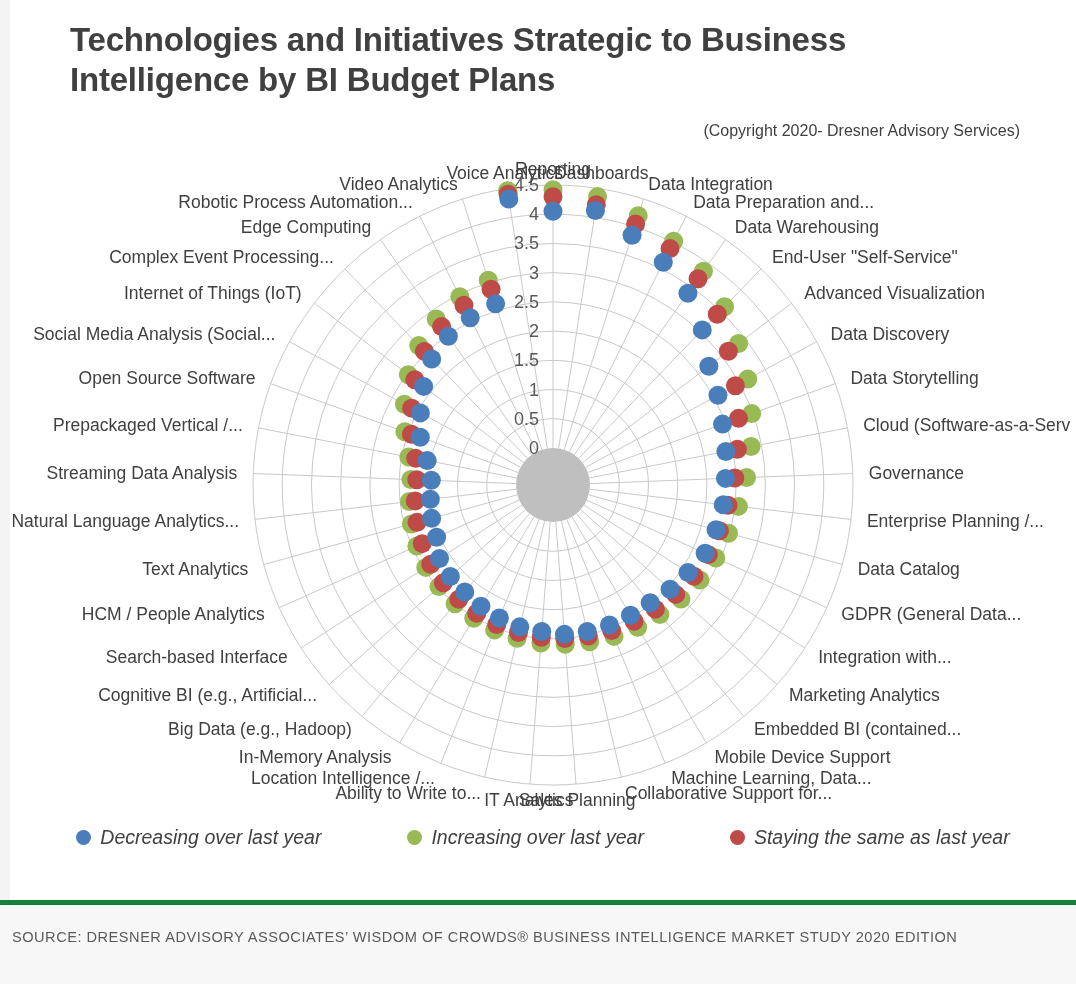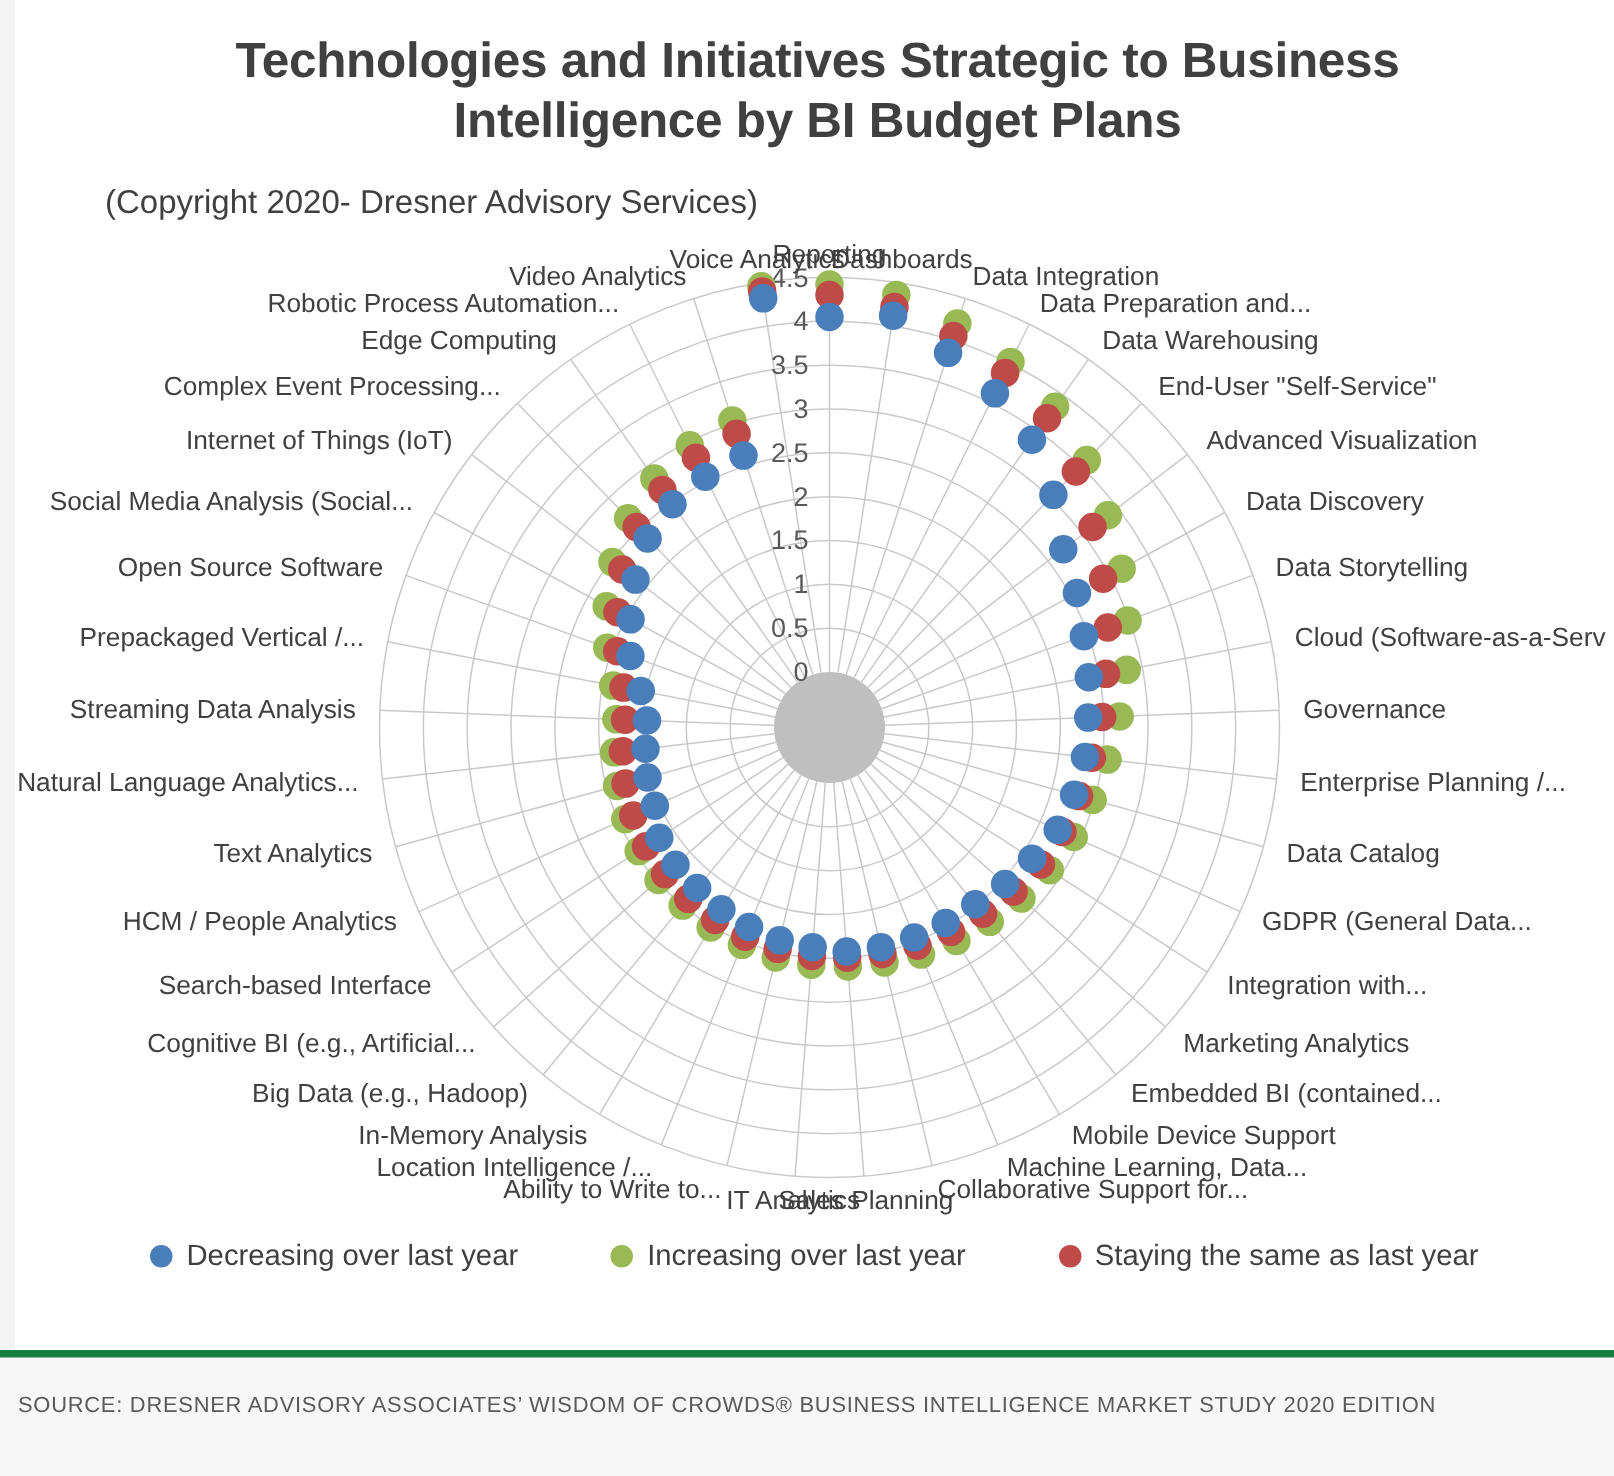--- a/index.html
+++ b/index.html
@@ -35,34 +35,34 @@
     top: 0;
     width: 1066px;
     height: 900px;
     background: #ffffff;
   }
   .chart-title {
     position: absolute;
     left: 60px;
     top: 20px;
     width: 950px;
-    text-align: center;
+    text-align: left;
     font-size: 33px;
     font-weight: bold;
     color: #404040;
     line-height: 1.22;
     letter-spacing: -0.2px;
   }
   .chart-subtitle {
     position: absolute;
     left: 60px;
     top: 122px;
     width: 950px;
-    text-align: left;
-    font-size: 22px;
+    text-align: right;
+    font-size: 16px;
     color: #404040;
   }
   .plot-wrap {
     position: absolute;
     left: 0;
     top: 0;
     width: 1066px;
     height: 830px;
   }
   svg.radar {
@@ -71,21 +71,22 @@
     top: 0;
   }
   .legend {
     position: absolute;
     left: 0;
     top: 826px;
     width: 1066px;
     display: flex;
     justify-content: center;
     align-items: flex-start;
-    gap: 62px;
+    gap: 86px;
+    font-style: italic;
   }
   .legend-item {
     display: flex;
     align-items: center;
     gap: 9px;
     font-size: 19.5px;
     color: #404040;
   }
   .legend-dot {
     width: 15px;

